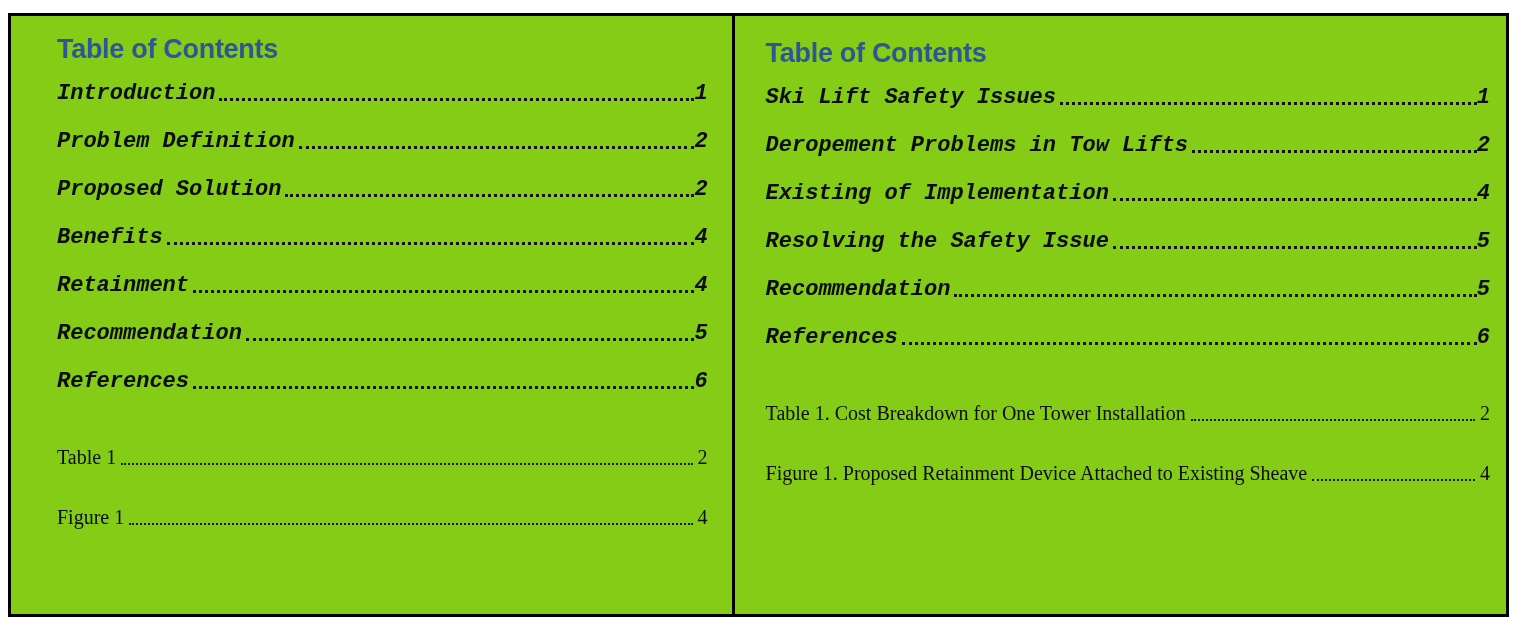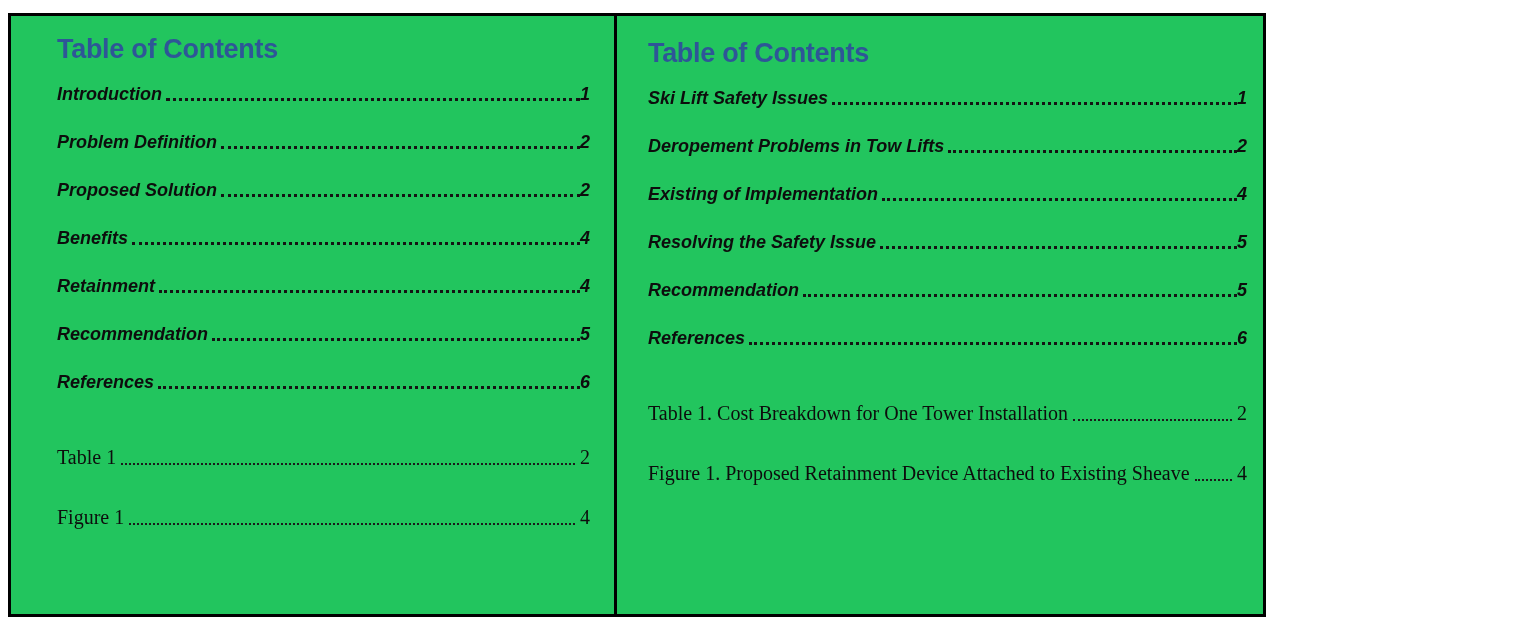--- a/index.html
+++ b/index.html
@@ -5,24 +5,24 @@
   * { margin: 0; padding: 0; box-sizing: border-box; }
   html, body {
     width: 1522px; height: 634px;
     background: #ffffff;
     font-family: "Liberation Sans", sans-serif;
     overflow: hidden;
   }
   .doc-compare {
     position: absolute;
     left: 8px; top: 13px;
-    width: 1258px; height: 604px;
+    width: 1501px; height: 604px;
     border: 3px solid #000000;
     display: flex;
-    background: #22c55e;
+    background: #84cc16;
   }
   .panel {
     height: 100%;
     overflow: hidden;
   }
   .panel-left {
     width: 48.4%;
     border-right: 3px solid #000000;
     padding: 16px 24px 0 46px;
   }
@@ -39,24 +39,25 @@
     margin-bottom: 15px;
   }
   .toc-row {
     display: flex;
     align-items: baseline;
     white-space: nowrap;
   }
   .toc-row.bold-row {
     font-weight: 700;
     font-style: italic;
-    font-size: 18px;
+    font-size: 22px;
     line-height: 26px;
     color: #0d0d0d;
     margin-bottom: 22px;
+    font-family: Liberation Mono, monospace;
   }
   .toc-row.bold-row .leader {
     flex: 1;
     align-self: flex-end;
     border-bottom: 3px dotted #141414;
     margin: 0 0 6px 4px;
     min-width: 24px;
   }
   .toc-row.caption-row {
     font-family: "Liberation Serif", serif;

